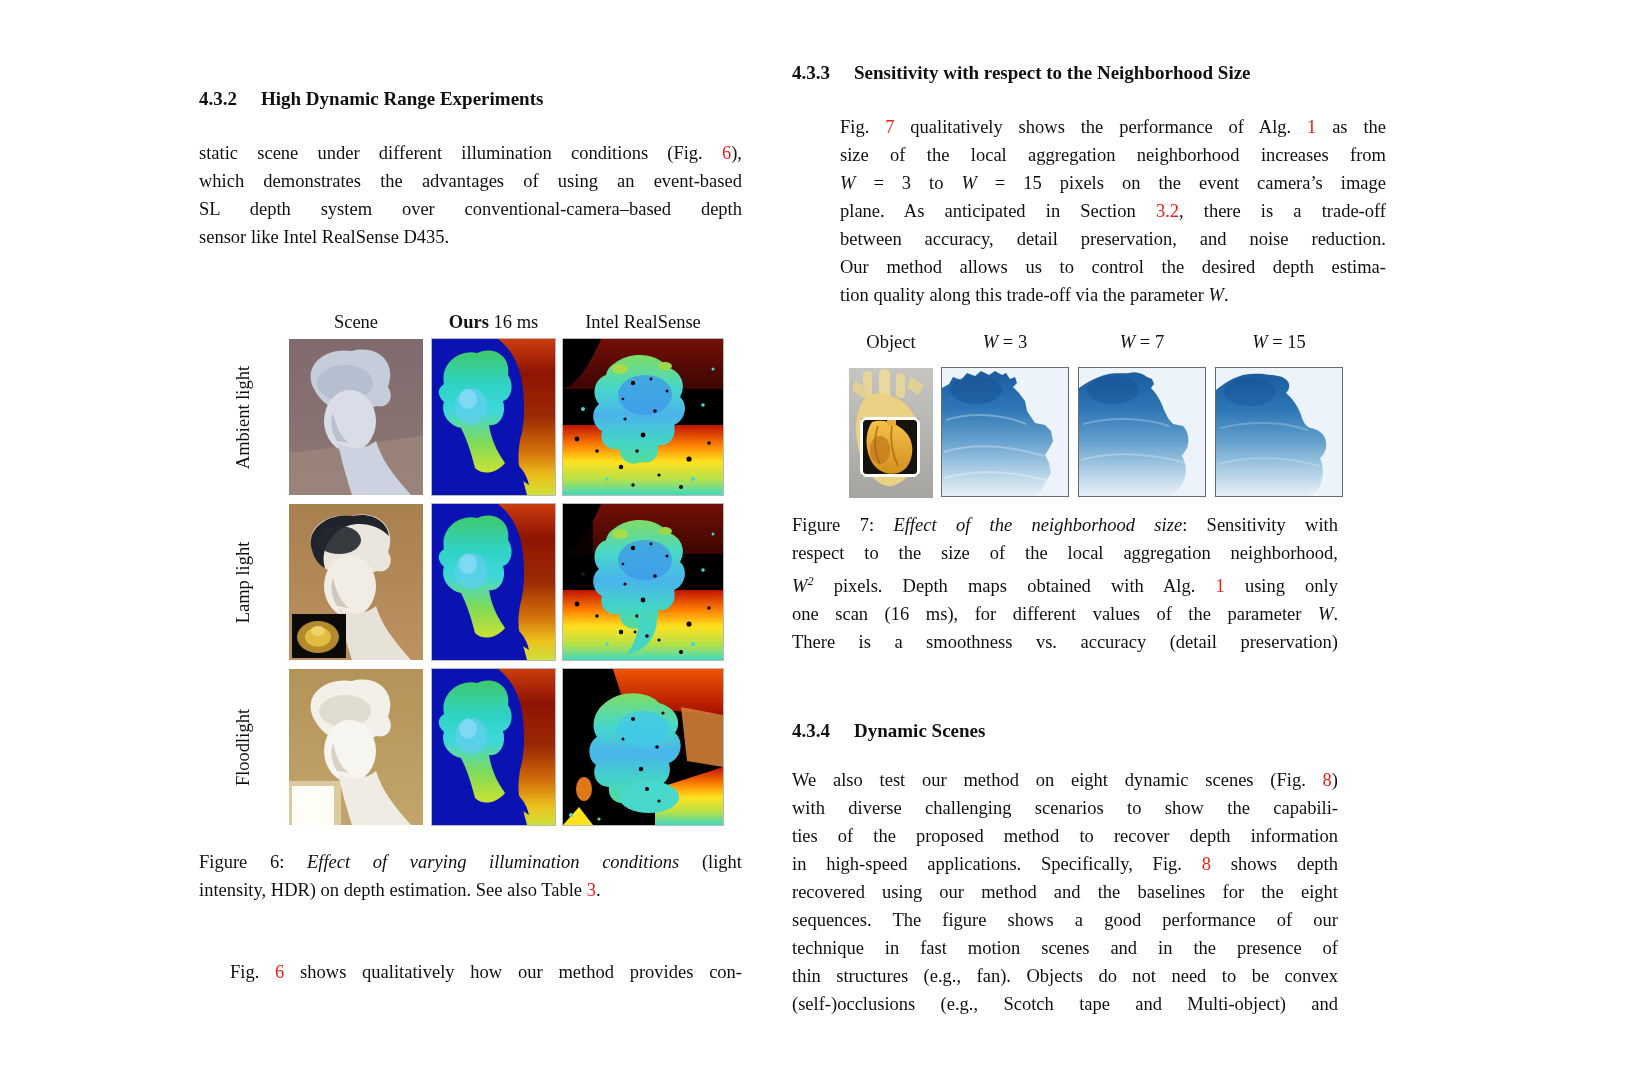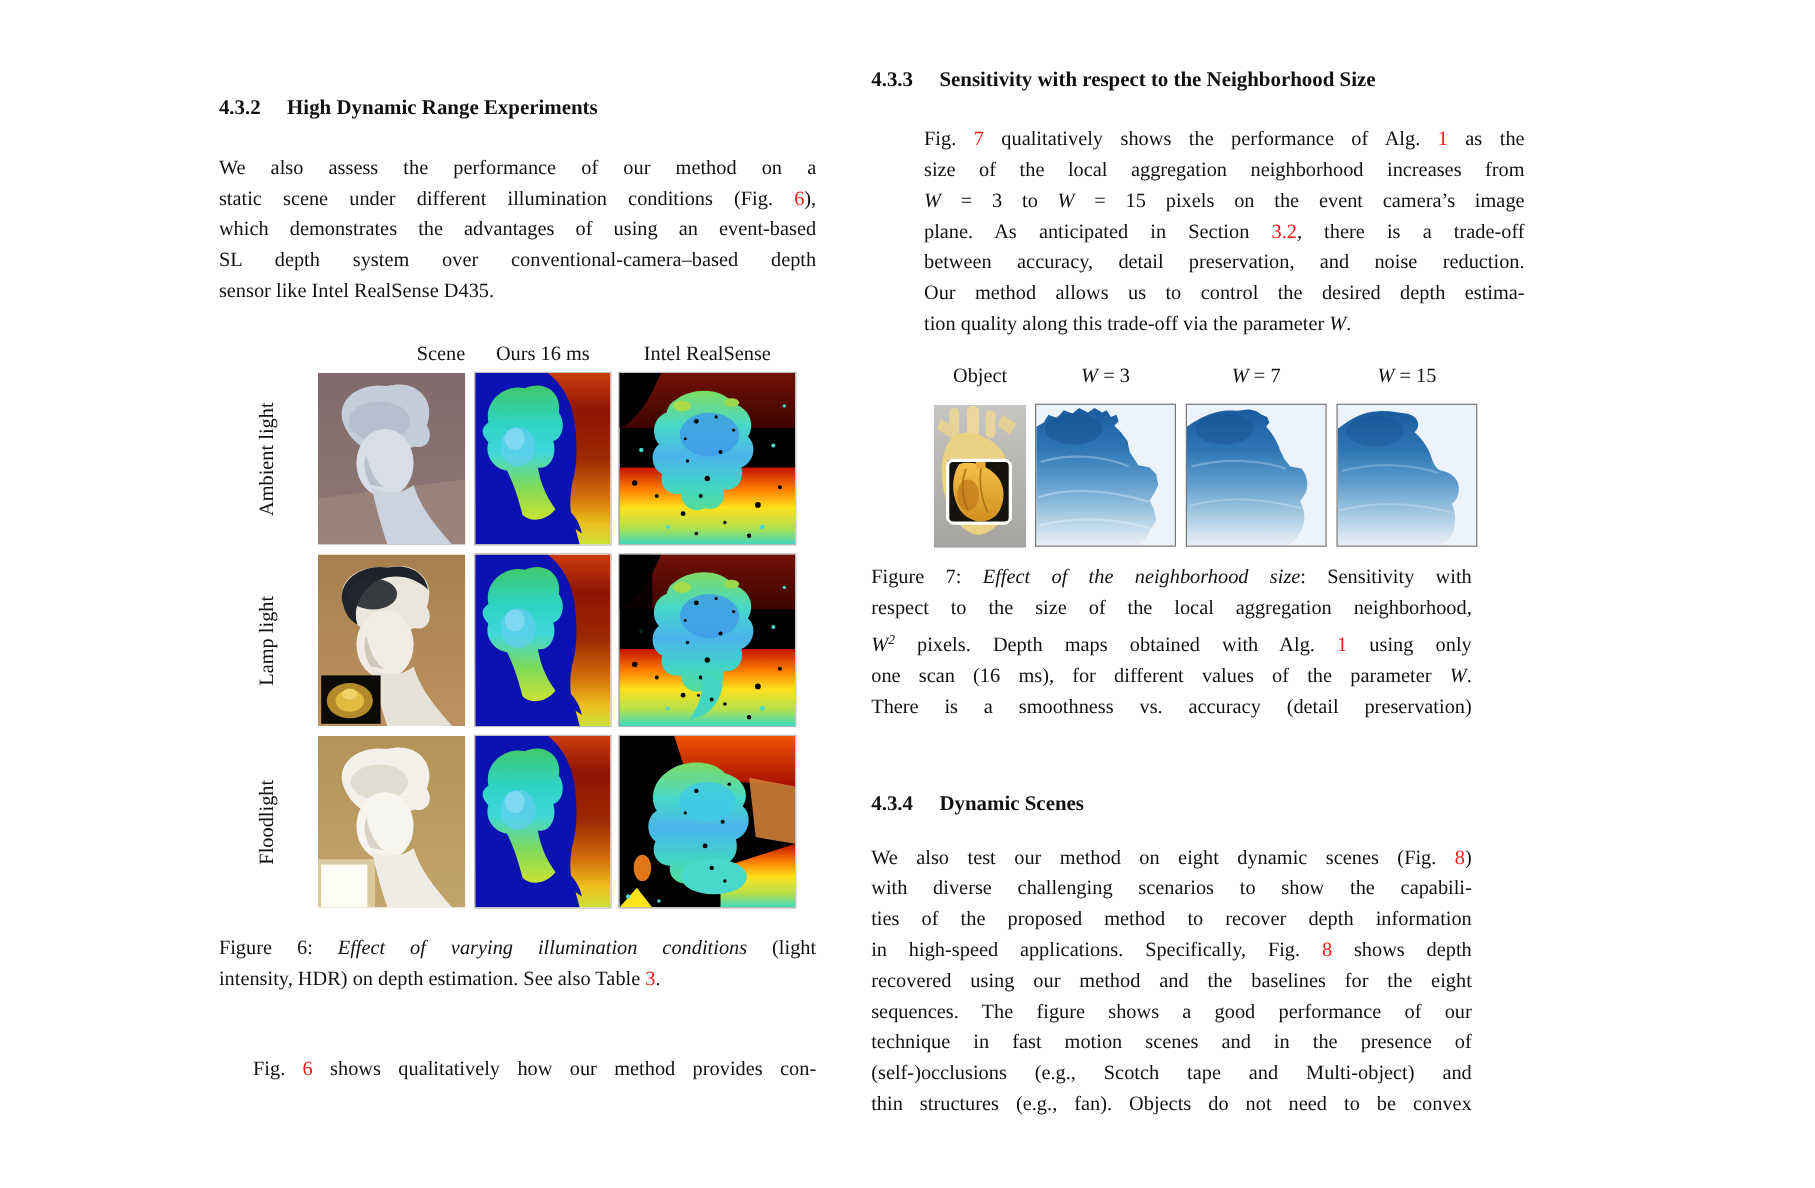--- a/index.html
+++ b/index.html
@@ -6,27 +6,27 @@
   .page{position:relative;width:1650px;height:1080px;background:#fff;
         font-family:"Liberation Serif", serif;color:#101010;overflow:hidden;}
   .block{position:absolute;}
   .sec{font-weight:bold;font-size:19px;white-space:nowrap;}
   .secnum{margin-right:24px;text-align:center;}
   .para{font-size:18.5px;line-height:28px;}
   .pline{text-align:justify;text-align-last:justify;}
   .pline.last{text-align-last:left;}
   .pline.ind{text-indent:31px;}
   .r{color:#ee1c16;}
-  .b{font-weight:normal;}
+  .b{font-weight:bold;}
   .i,.m{font-style:italic;}
   .sup{font-size:66%;vertical-align:super;}
   
   .fig6-header{display:flex;margin-left:90px;height:30px;font-size:18.5px;align-items:flex-end;padding-bottom:2px;}
   .fh{display:block;text-align:center;}
-  .fh-scene{width:134px;margin-right:9px;text-align:right;}
+  .fh-scene{width:134px;margin-right:9px;}
   .fh-ours{width:123px;margin-right:8px;}
   .fh-rs{width:160px;}
   .fig6-row{display:flex;height:156px;margin-top:9px;}
   .fig6-row.first{margin-top:4px;}
   .rlabel-wrap{width:90px;display:flex;align-items:center;justify-content:center;}
   .rot{transform:rotate(-90deg);white-space:nowrap;font-size:18.5px;}
   .img{display:block;}
   .img.scene{width:134px;height:156px;margin-right:9px;}
   .img.ours{width:123px;height:156px;margin-right:8px;outline:1px solid #b9b9b9;}
   .img.rs{width:160px;height:156px;outline:1px solid #b9b9b9;}
@@ -274,21 +274,20 @@
         <rect x="12.5" y="50.5" width="57" height="57" rx="5" fill="none" stroke="#ffffff" stroke-width="3"></rect>
       </g>
     </defs>
   </svg>
 
   <div class="block sec" style="left:199px;top:88px;width:543px;">
     <span class="secnum">4.3.2</span><span>High Dynamic Range Experiments</span>
   </div>
 
   <div class="block para" style="left:199px;top:139px;width:543px;">
-      <div class="pline"><span>We also assess the performance of our method on a</span></div>
       <div class="pline"><span>static scene under different illumination conditions (Fig. </span><span class="r">6</span><span>),</span></div>
       <div class="pline"><span>which demonstrates the advantages of using an event-based</span></div>
       <div class="pline"><span>SL depth system over conventional-camera–based depth</span></div>
       <div class="pline last"><span>sensor like Intel RealSense D435.</span></div>
     </div>
 
   <figure class="block" style="left:199px;top:303px;width:527px;">
     <div class="fig6-header">
       <span class="fh fh-scene"><span>Scene</span></span>
       <span class="fh fh-ours"><span class="b">Ours</span><span> 16 ms</span></span>
@@ -393,17 +392,17 @@
   </div>
 
   <div class="block para" style="left:792px;top:766px;width:546px;">
       <div class="pline"><span>We also test our method on eight dynamic scenes (Fig. </span><span class="r">8</span><span>)</span></div>
       <div class="pline"><span>with diverse challenging scenarios to show the capabili-</span></div>
       <div class="pline"><span>ties of the proposed method to recover depth information</span></div>
       <div class="pline"><span>in high-speed applications. Specifically, Fig. </span><span class="r">8</span><span> shows depth</span></div>
       <div class="pline"><span>recovered using our method and the baselines for the eight</span></div>
       <div class="pline"><span>sequences. The figure shows a good performance of our</span></div>
       <div class="pline"><span>technique in fast motion scenes and in the presence of</span></div>
+      <div class="pline"><span>thin structures (e.g., fan). Objects do not need to be convex</span></div>
       <div class="pline"><span>(self-)occlusions (e.g., Scotch tape and Multi-object) and</span></div>
-      <div class="pline"><span>thin structures (e.g., fan). Objects do not need to be convex</span></div>
     </div>
 
 </div>
 
 </body></html>

